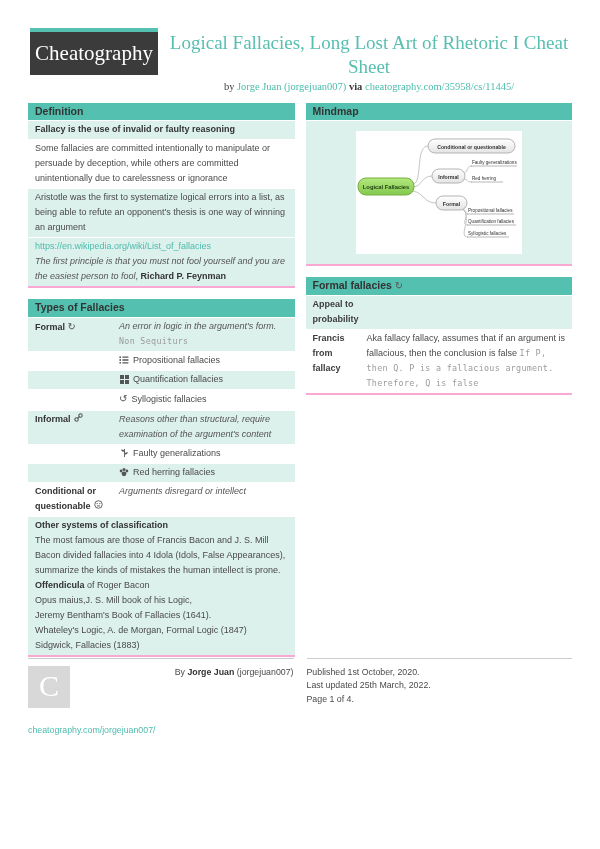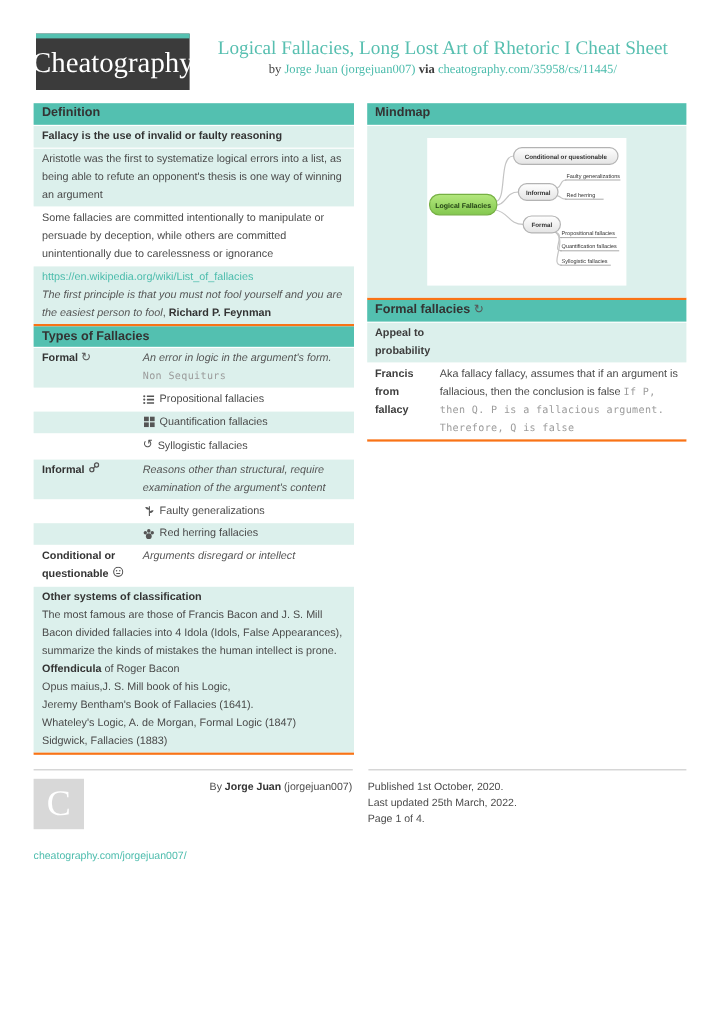--- a/index.html
+++ b/index.html
@@ -2,34 +2,34 @@
 <html><head>
 <meta charset="utf-8">
 <style>
   html,body{margin:0;padding:0;background:#fff;}
   .page{width:600px;height:849px;position:relative;background:#fff;overflow:hidden;
         font-family:"Liberation Sans","DejaVu Sans",sans-serif;}
 
   
   header{display:flex;padding:28px 30px 0 30px;gap:10px;}
   .logo{background:#3b3b3b;border-top:4px solid #55c1b1;color:#fff;cursor:pointer;
-        font-family:"Liberation Serif","DejaVu Serif",serif;font-size:24px;
+        font-family:"Liberation Serif","DejaVu Serif",serif;font-size:21px;
         width:128px;height:47px;box-sizing:border-box;display:flex;align-items:center;justify-content:center;}
   .titlewrap{flex:1;text-align:center;padding-top:3px;}
   .title{margin:0;font-family:"Liberation Serif","DejaVu Serif",serif;color:#57bfb0;
-         font-size:16px;font-weight:normal;line-height:1.25;}
+         font-size:19px;font-weight:normal;line-height:1.25;}
   .byline{margin:2px 0 0;font-size:10.5px;color:#3c3c3c;font-family:"Liberation Serif","DejaVu Serif",serif;}
   .byline .bold{font-weight:bold;}
   a.tlink{color:#4cbcac;text-decoration:none;cursor:pointer;}
 
   
   .cols{display:flex;gap:11px;margin:11px 28px 0;height:545px;align-items:flex-start;}
   .col{flex:1;min-width:0;}
 
-  section{border-bottom:2px solid #f97316;}
+  section{margin-bottom:11px;border-bottom:2px solid #f9a8d4;}
   .sec-h{background:#53c0b0;color:#333;font-weight:bold;font-size:10.5px;
          padding:2px 7px 3px;line-height:1.2;}
   .row{font-size:9px;line-height:1.67;color:#4a4a4a;padding:1px 7px 2px;margin-top:1px;background:#fff;}
   .row.alt{background:#dcf0ec;}
   .row b{color:#333;}
   .it{font-style:italic;color:#555;}
   .mono{font-family:"DejaVu Sans Mono",monospace;color:#9b9b9b;font-size:8.4px;letter-spacing:.3px;}
 
   .trow{display:flex;}
   .tl{width:84px;flex:none;font-weight:bold;color:#333;padding-right:4px;box-sizing:border-box;hyphens:manual;}
@@ -81,22 +81,22 @@
   </header>
 
   <div class="cols">
 
     <div class="col">
 
       <section>
         <div class="sec-h">Definition</div>
         <div>
           <div class="row alt"><b>Fallacy is the use of invalid or faulty reasoning</b></div>
+          <div class="row">Some fallacies are committed intentionally to manipulate or persuade by deception, while others are committed unintentionally due to carelessness or ignorance</div>
           <div class="row alt">Aristotle was the first to systematize logical errors into a list, as being able to refute an opponent's thesis is one way of winning an argument</div>
-          <div class="row">Some fallacies are committed intentionally to manipulate or persuade by deception, while others are committed unintentionally due to carelessness or ignorance</div>
           <div class="row alt">
             <a class="tlink" style="display:block">https://en.wikipedia.org/wiki/List_of_fallacies</a>
             <span class="it">The first principle is that you must not fool yourself and you are the easiest person to fool</span><span>, </span><b>Richard P. Feynman</b>
           </div>
         </div>
       </section>
 
       <section>
         <div class="sec-h">Types of Fallacies</div>
         <div>

